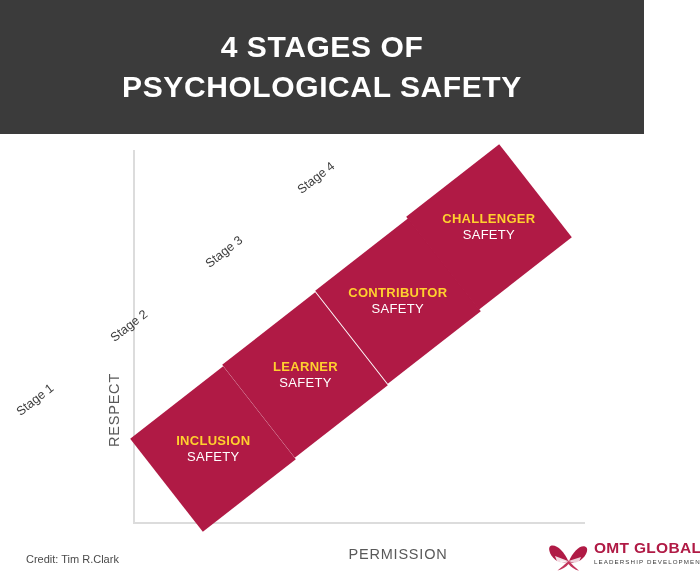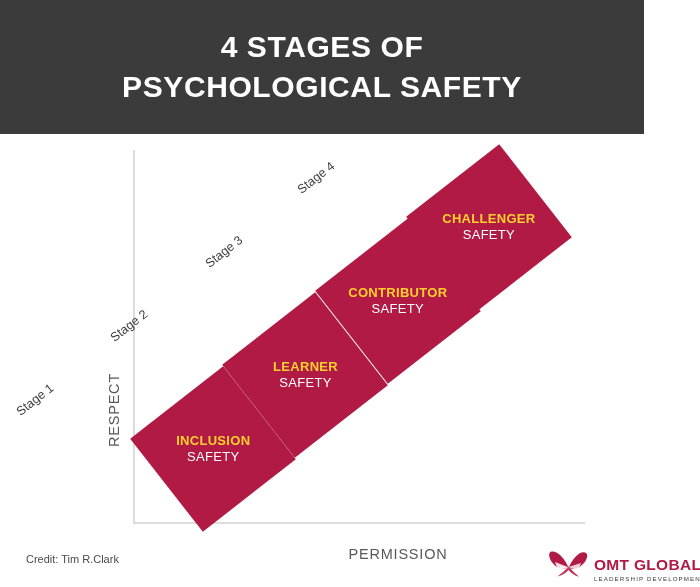--- a/index.html
+++ b/index.html
@@ -156,21 +156,21 @@
     white-space: nowrap;
   }
 
   #logo {
     position: absolute;
     left: 548px;
     top: 540px;
     width: 140px;
     height: 42px;
     display: flex;
-    align-items: flex-end;
+    align-items: flex-start;
   }
   #logo-mark {
     width: 42px;
     height: 36px;
     flex: 0 0 auto;
   }
   #logo-text {
     margin-left: 4px;
     display: flex;
     flex-direction: column;

